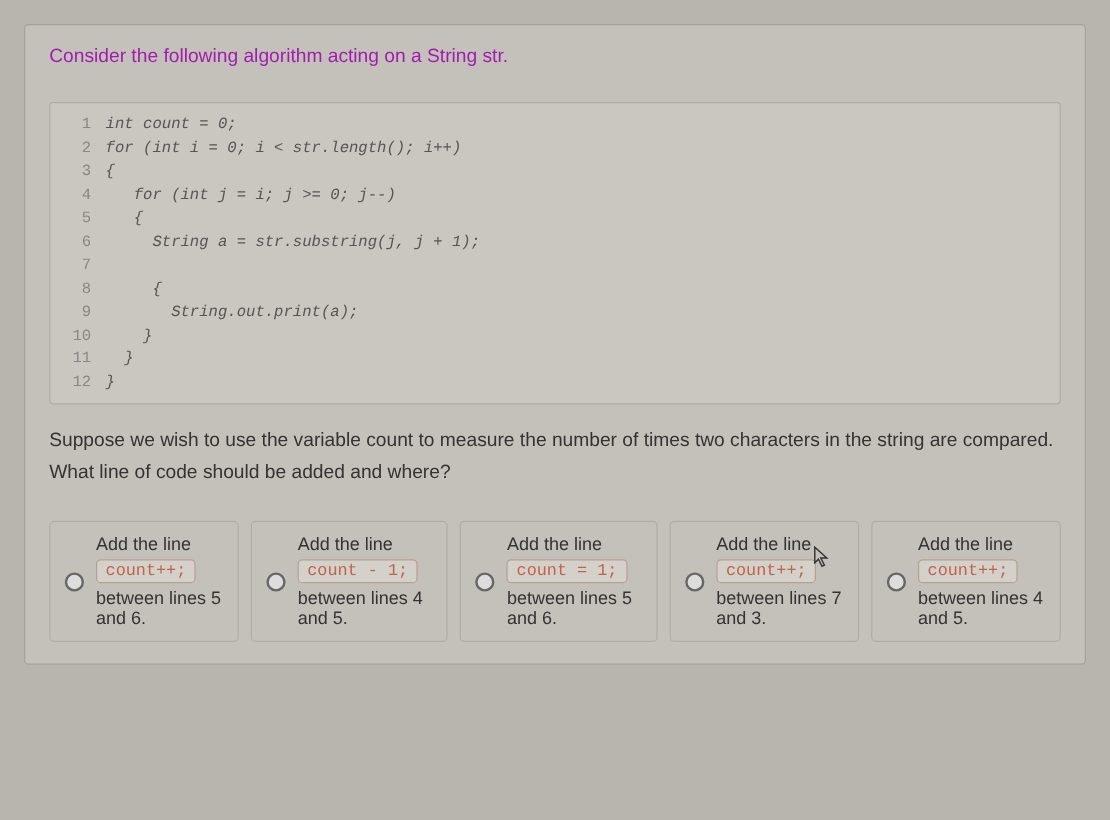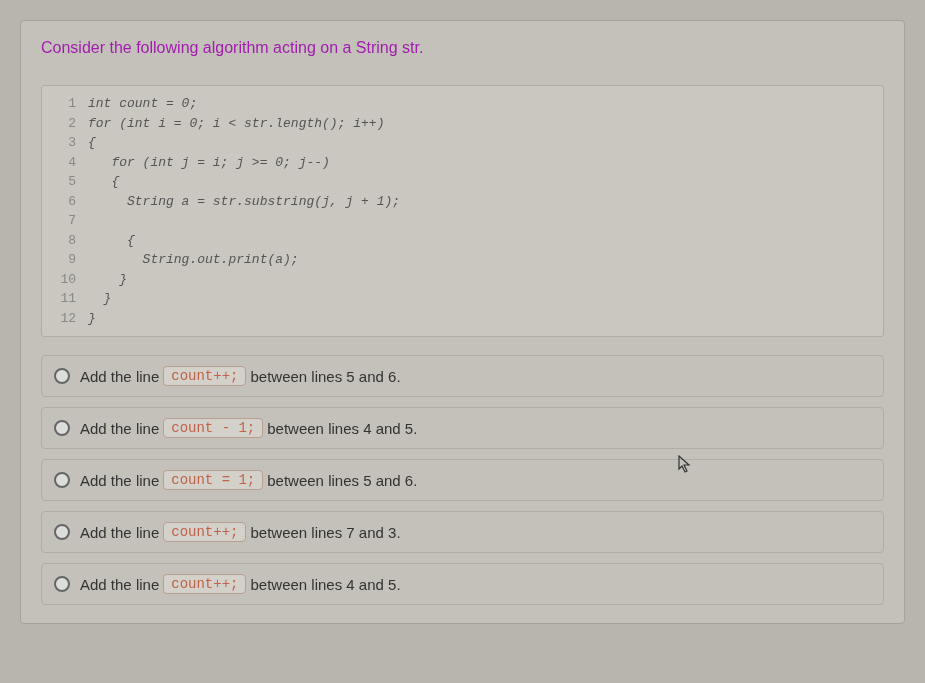--- a/index.html
+++ b/index.html
@@ -53,21 +53,20 @@
       font-style: italic;
     }
     .question-body {
       font-size: 16px;
       color: #333;
       line-height: 1.6;
       margin-bottom: 28px;
     }
     .options {
       display: flex;
-      flex-direction: column;
       gap: 10px;
     }
     .option {
       border: 1px solid #b0ada6;
       border-radius: 4px;
       padding: 10px 12px;
       display: flex;
       align-items: center;
       gap: 10px;
       cursor: pointer;
@@ -158,20 +157,21 @@
       <div class="code-line">
         <span class="line-num">11</span>
         <span class="code-text">  }</span>
       </div>
       <div class="code-line">
         <span class="line-num">12</span>
         <span class="code-text">}</span>
       </div>
     </div>
 
+  <div class="question-body">Suppose we wish to use the variable count to measure the number of times two characters in the string are compared. What line of code should be added and where?</div>
 
   <div class="options" id="options">
       <div class="option">
         <span class="radio"></span>
         <span class="option-text">
           <span>Add the line</span>
           <span class="code-chip">count++;</span>
           <span>between lines 5 and 6.</span>
         </span>
       </div>

